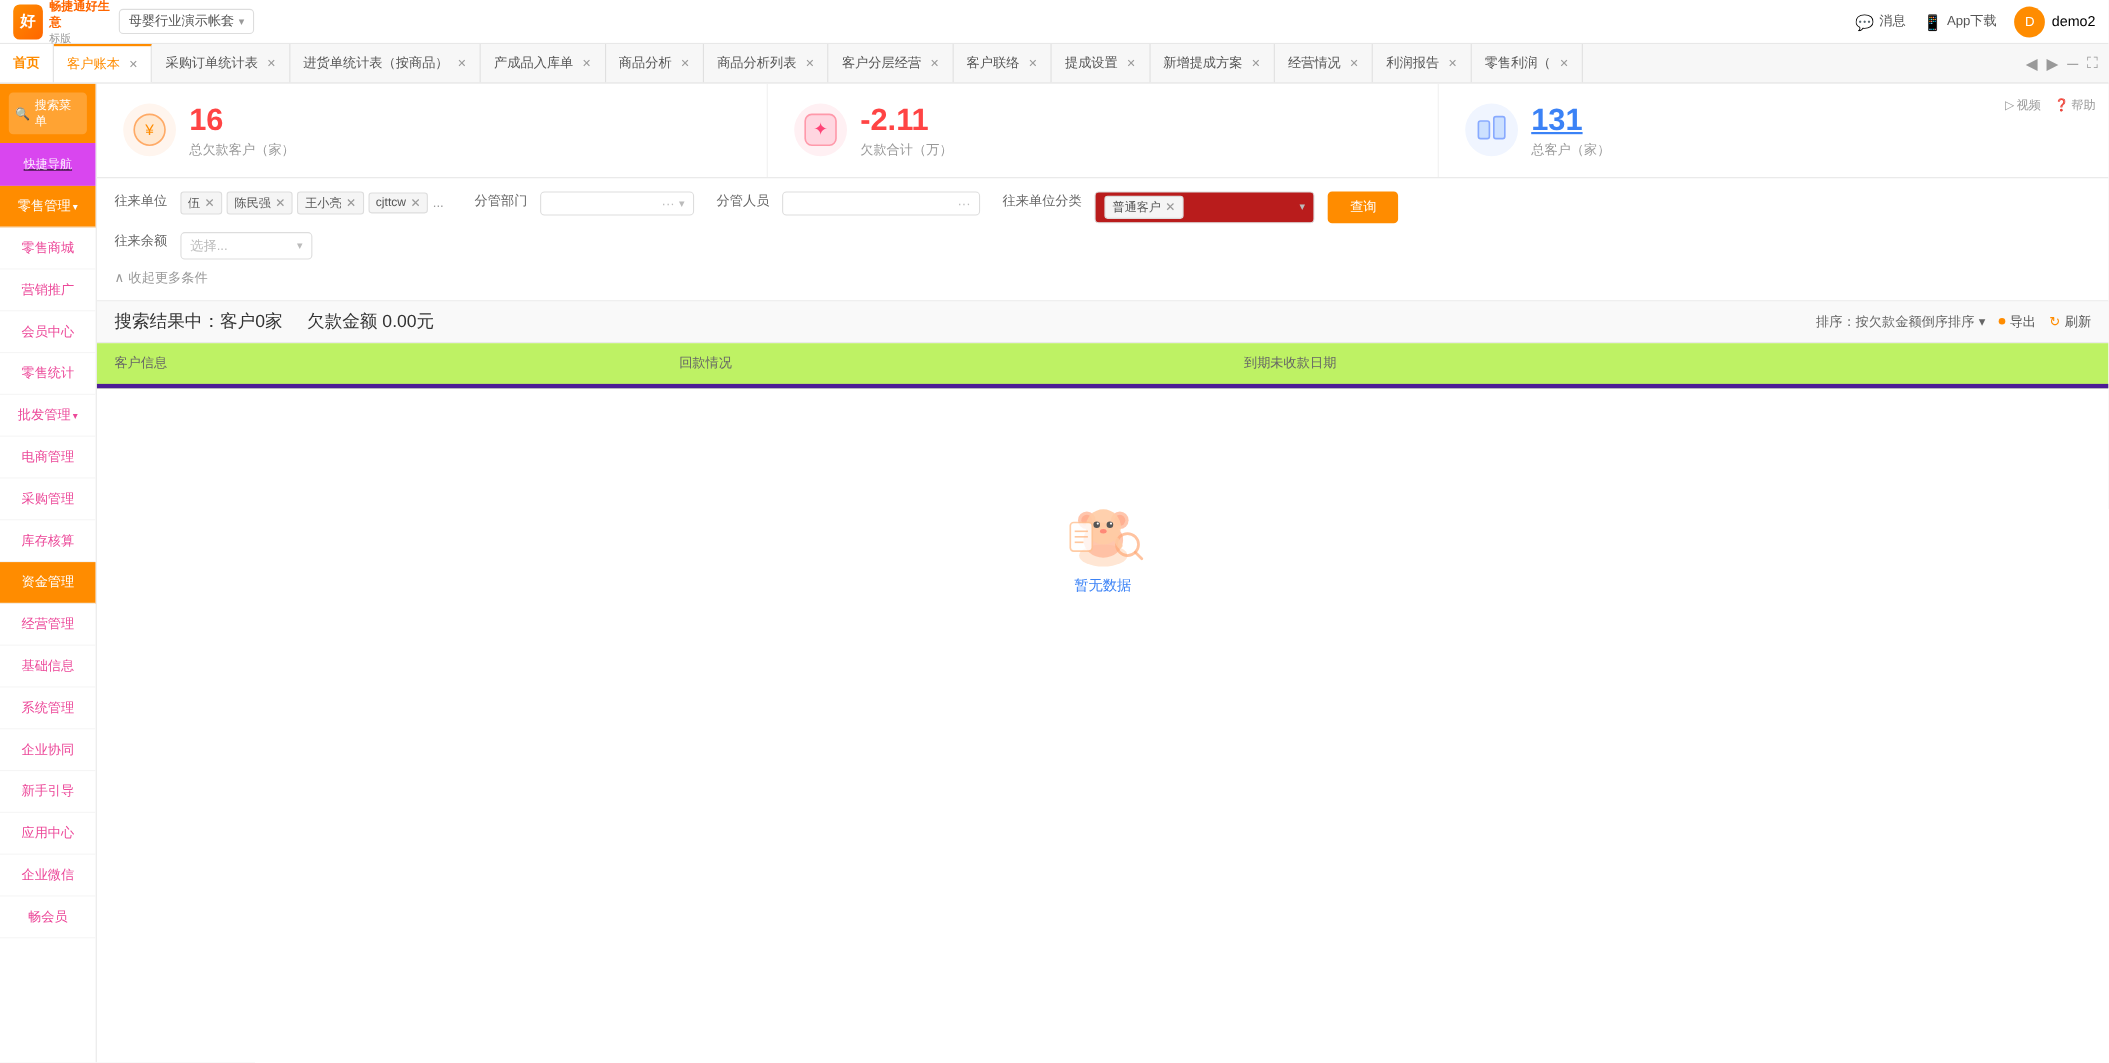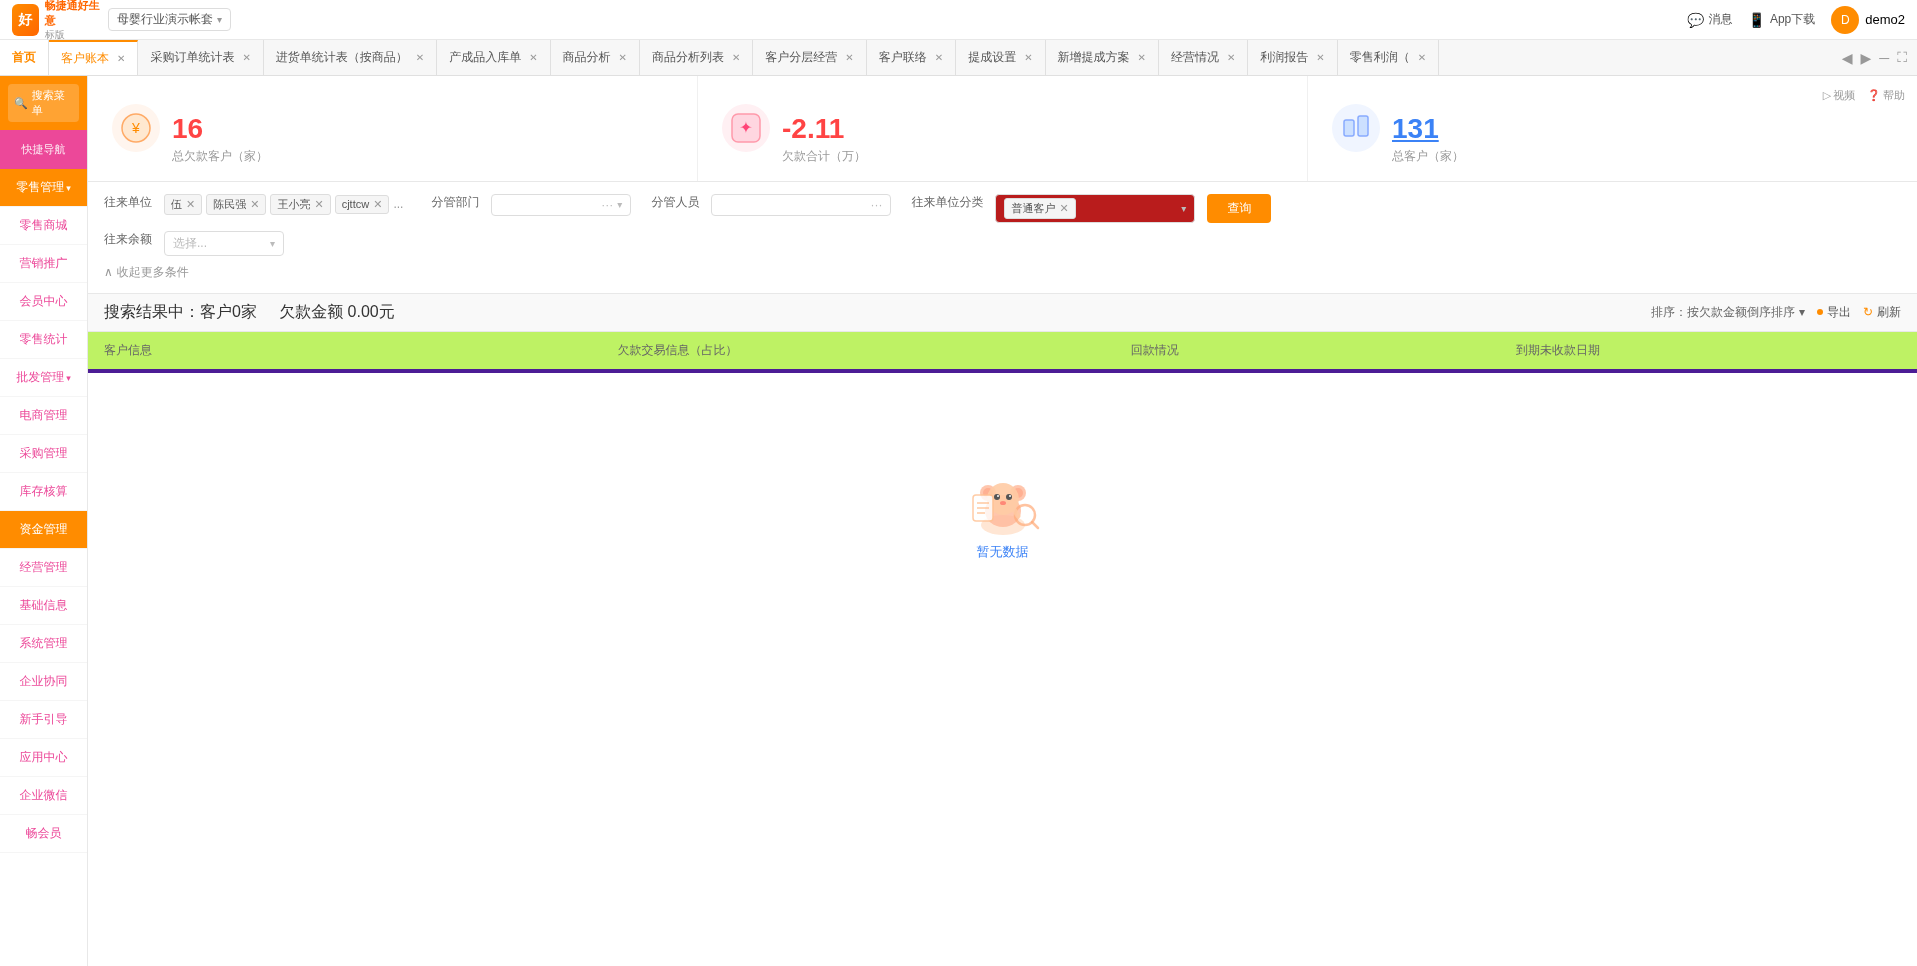--- a/index.html
+++ b/index.html
@@ -26,39 +26,39 @@
     .nav-tabs-right { margin-left: auto; display: flex; align-items: center; gap: 4px; padding: 0 8px; }
     .nav-arrow { cursor: pointer; color: #999; font-size: 14px; padding: 2px; }
 
     
     .main-layout { display: flex; flex: 1; overflow: hidden; }
 
     
     .sidebar { width: 88px; background: #fff; border-right: 1px solid #e8e8e8; display: flex; flex-direction: column; overflow-y: auto; flex-shrink: 0; }
     .sidebar-search { padding: 8px; background: #ff8c00; cursor: pointer; }
     .sidebar-search-inner { background: rgba(255,255,255,0.2); border-radius: 4px; padding: 4px 6px; display: flex; align-items: center; gap: 4px; color: white; font-size: 11px; }
-    .sidebar-nav { padding: 4px 0; background: #ec4899; }
+    .sidebar-nav { padding: 4px 0; background: #d946ef; text-decoration: underline; }
     .sidebar-nav-item { display: flex; align-items: center; justify-content: center; padding: 8px; cursor: pointer; font-size: 11px; color: rgba(255,255,255,0.9); }
     .sidebar-menu { flex: 1; }
     .sidebar-item { padding: 10px 8px; cursor: pointer; font-size: 12px; color: #ec4899; text-align: center; border-bottom: 1px solid #f5f5f5; }
     .sidebar-item.active { background: #ff8c00; color: white; text-align: center; }
     .sidebar-item.has-arrow { display: flex; align-items: center; justify-content: center; gap: 2px; }
 
     
     .content { flex: 1; overflow-y: auto; background: #f5f5f5; display: flex; flex-direction: column; }
 
     
     .stats-bar { display: flex; background: #fff; border-bottom: 1px solid #e8e8e8; position: relative; }
     .stat-item { flex: 1; padding: 16px 24px; display: flex; align-items: center; gap: 12px; border-right: 1px solid #f0f0f0; position: relative; }
     .stat-item:last-child { border-right: none; }
     .stat-icon { width: 48px; height: 48px; border-radius: 50%; display: flex; align-items: center; justify-content: center; font-size: 22px; }
     .stat-icon.orange { background: #fff5ee; }
     .stat-icon.pink { background: #fff0f3; }
     .stat-icon.blue { background: #f0f5ff; }
-    .stat-values { display: flex; flex-direction: column; margin-top: 20px; }
+    .stat-values { display: flex; flex-direction: column; }
     .stat-number { font-size: 28px; font-weight: bold; color: #ff4444; line-height: 1.2; }
     .stat-number.negative { color: #ff4444; }
     .stat-number.black { color: #3b82f6; text-decoration: underline; }
     .stat-label { font-size: 12px; color: #999; margin-top: 2px; }
     .stat-help { position: absolute; top: 12px; right: 12px; display: flex; gap: 12px; }
     .help-btn { font-size: 11px; color: #999; cursor: pointer; display: flex; align-items: center; gap: 2px; }
 
     
     .filter-area { background: #fff; padding: 12px 16px; border-bottom: 1px solid #e8e8e8; }
     .filter-row { display: flex; align-items: flex-start; gap: 12px; margin-bottom: 8px; flex-wrap: wrap; }
@@ -362,21 +362,20 @@
         <div class="results-action-btn">
           <span style="color:#ff8c00;">↻</span>
           <span>刷新</span>
         </div>
       </div>
     </div>
 
     <div class="table-container">
       <div class="table-header">
         <div class="table-header-cell">客户信息</div>
-        <div class="table-header-cell">欠款交易信息（占比）</div>
         <div class="table-header-cell">回款情况</div>
         <div class="table-header-cell">到期未收款日期</div>
       </div>
 
       <div class="empty-state">
         <svg width="100" height="90" viewBox="0 0 100 90">
 
           <ellipse cx="50" cy="72" rx="22" ry="10" fill="#ffd6b8" opacity="0.6"></ellipse>
 
           <ellipse cx="50" cy="58" rx="18" ry="16" fill="#ffb899" opacity="0.8"></ellipse>

